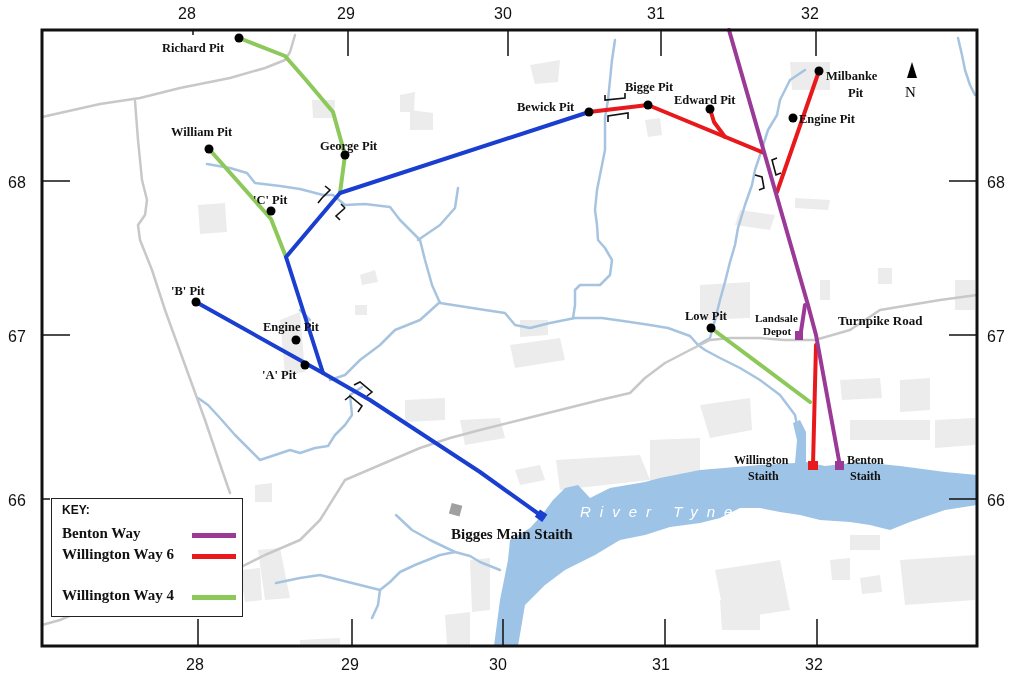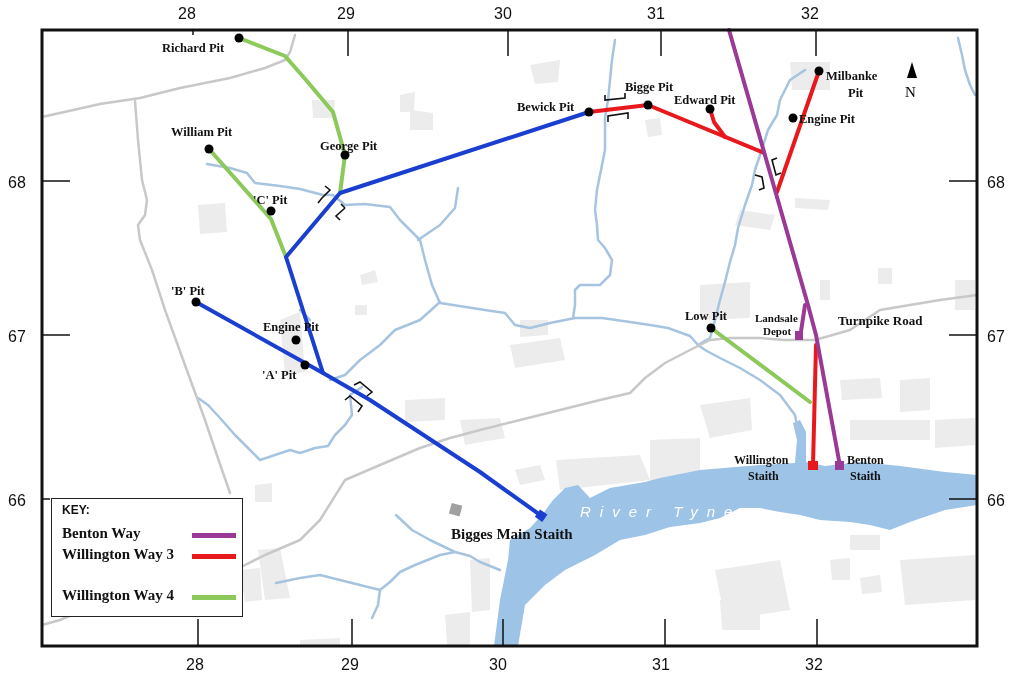--- a/index.html
+++ b/index.html
@@ -217,20 +217,20 @@
   <text class="axis-label" x="987" y="506">66</text>
 </svg>
 
 <div class="key-box">
   <div class="key-title">KEY:</div>
   <div class="key-row" style="top:26px">
     <span class="key-label" style="left:0">Benton Way</span>
     <span class="key-swatch" style="background:#9b3a96"></span>
   </div>
   <div class="key-row" style="top:47px">
-    <span class="key-label">Willington Way 3</span>
+    <span class="key-label">Willington Way 6</span>
     <span class="key-swatch" style="background:#e8191c"></span>
   </div>
   <div class="key-row" style="top:88px">
     <span class="key-label">Willington Way 4</span>
     <span class="key-swatch" style="background:#8cc85a"></span>
   </div>
 </div>
 
 </body></html>

